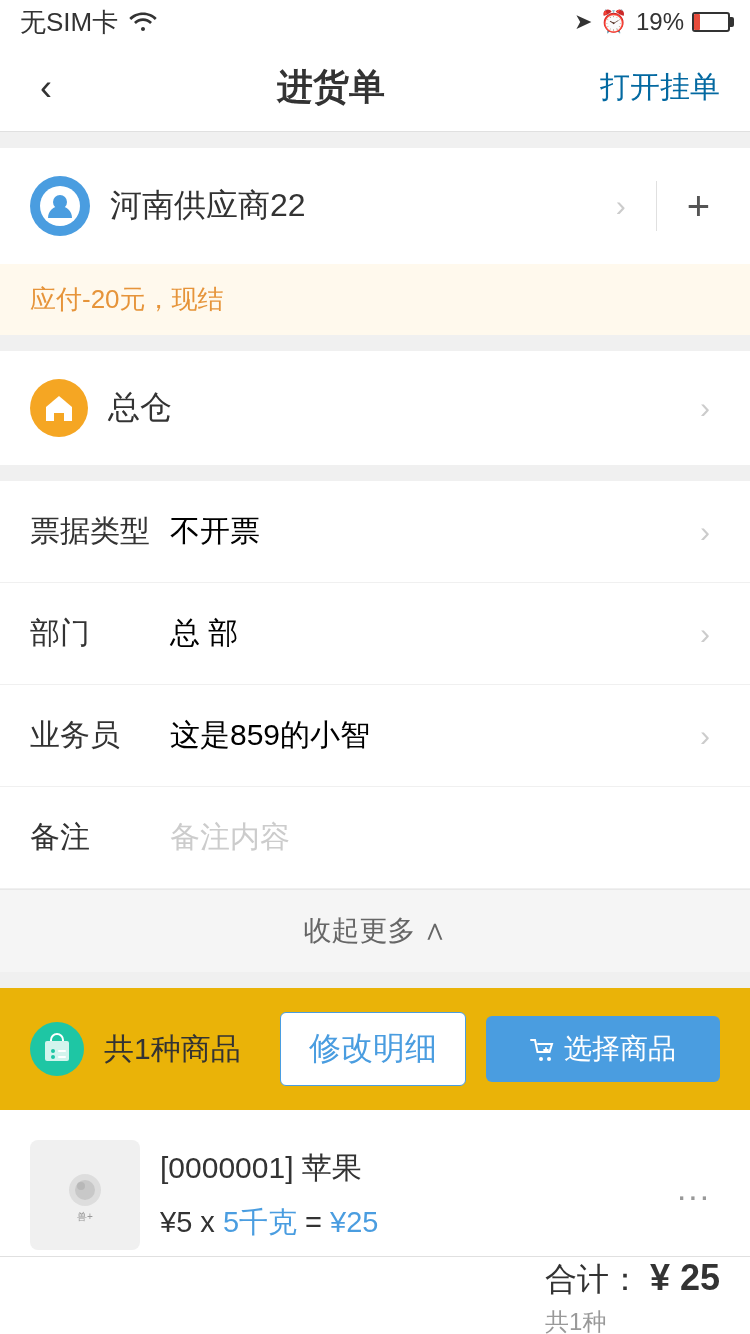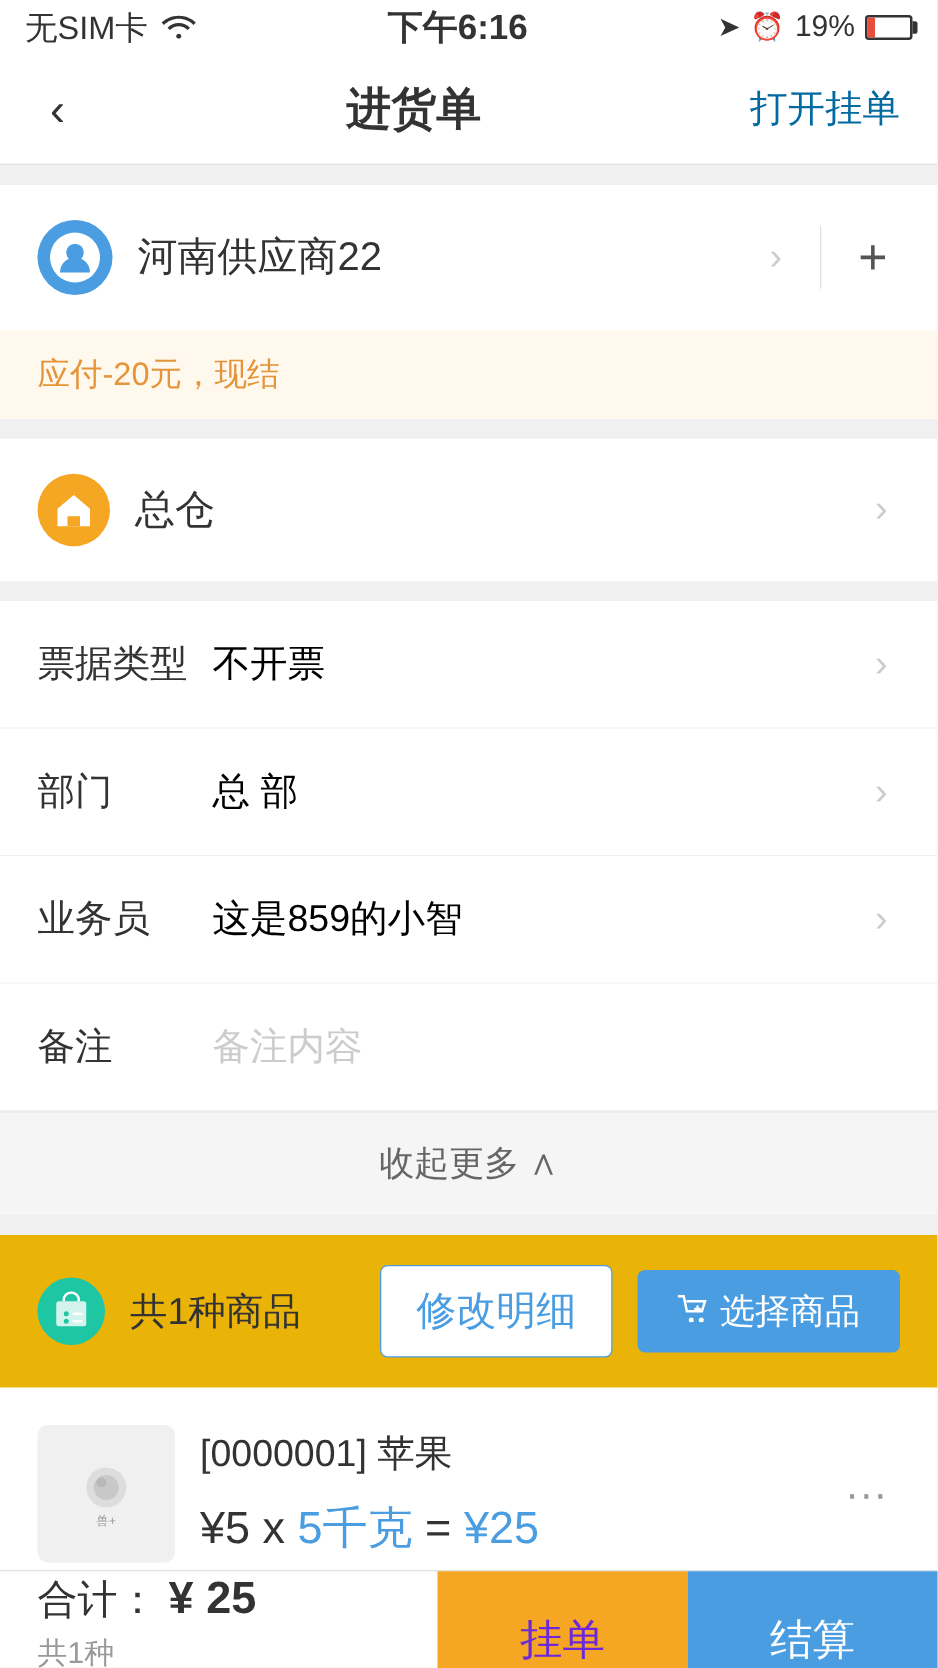--- a/index.html
+++ b/index.html
@@ -11,21 +11,20 @@
       background: #f0f0f0;
       font-size: 28px;
       color: #333;
     }
 
     
     .status-bar {
       height: 44px;
       background: #fff;
       display: flex;
-      align-items: center;
       justify-content: space-between;
       padding: 0 20px;
       font-size: 26px;
       font-weight: 500;
     }
     .status-left { display: flex; align-items: center; gap: 10px; }
     .status-right { display: flex; align-items: center; gap: 8px; font-size: 24px; }
 
     
     .nav-bar {
@@ -210,25 +209,25 @@
       padding: 14px 28px;
       font-size: 32px;
       cursor: pointer;
       text-align: right;
     }
     .btn-blue {
       background: #4a9de0;
       color: #fff;
       border: none;
       border-radius: 6px;
-      padding: 14px 32px;
+      padding: 14px 44px;
       font-size: 28px;
       cursor: pointer;
       display: flex;
-      align-items: center;
+      align-items: flex-end;
       gap: 8px;
     }
 
     
     .product-item {
       background: #fff;
       display: flex;
       align-items: center;
       padding: 28px 30px;
       margin-top: 2px;
@@ -246,44 +245,45 @@
     }
     .product-info {
       flex: 1;
     }
     .product-name {
       font-size: 30px;
       color: #333;
       margin-bottom: 14px;
     }
     .product-price {
-      font-size: 36px;
+      font-size: 29px;
       color: #333;
     }
     .product-price .highlight {
       color: #4a9de0;
     }
     .product-more {
       color: #999;
       font-size: 34px;
       cursor: pointer;
       padding: 10px;
     }
 
     
     .bottom-summary {
       position: fixed;
       bottom: 0;
       left: 0;
       width: 750px;
       height: 78px;
       display: flex;
-      align-items: flex-start;
+      align-items: flex-end;
       background: #fff;
       border-top: 1px solid #e0e0e0;
+      flex-direction: column;
     }
     .summary-info {
       flex: 1;
       padding: 0 30px;
     }
     .summary-total {
       font-size: 32px;
       color: #333;
     }
     .summary-total .amount {
@@ -331,21 +331,20 @@
   <div class="status-left">
     <span>无SIM卡</span>
     <span>
       <svg width="30" height="22" viewBox="0 0 30 22" fill="none">
         <path d="M15 18c1.1 0 2 .9 2 2s-.9 2-2 2-2-.9-2-2 .9-2 2-2z" fill="#333"></path>
         <path d="M15 12c2.8 0 5.3 1.1 7.1 3L24 13.1C21.7 10.8 18.5 9.3 15 9.3s-6.7 1.5-9 3.8l1.9 1.9C9.7 13.1 12.2 12 15 12z" fill="#333"></path>
         <path d="M15 6c4.6 0 8.8 1.9 11.8 4.9l1.9-1.9C25.5 5.8 20.5 3.5 15 3.5S4.5 5.8 1.3 9L3.2 11C6.2 7.9 10.4 6 15 6z" fill="#333"></path>
       </svg>
     </span>
   </div>
-  <div class="status-center" style="font-size:28px;font-weight:600;">下午6:16</div>
   <div class="status-right">
     <span style="font-size:22px;">➤</span>
     <span style="font-size:22px;">⏰</span>
     <span>19%</span>
     <span style="display:inline-block;width:38px;height:20px;border:2px solid #333;border-radius:3px;position:relative;">
       <span style="display:block;width:18%;height:100%;background:#e74c3c;border-radius:1px;"></span>
       <span style="position:absolute;right:-6px;top:50%;transform:translateY(-50%);width:4px;height:10px;background:#333;border-radius:0 2px 2px 0;"></span>
     </span>
   </div>
 </div>

